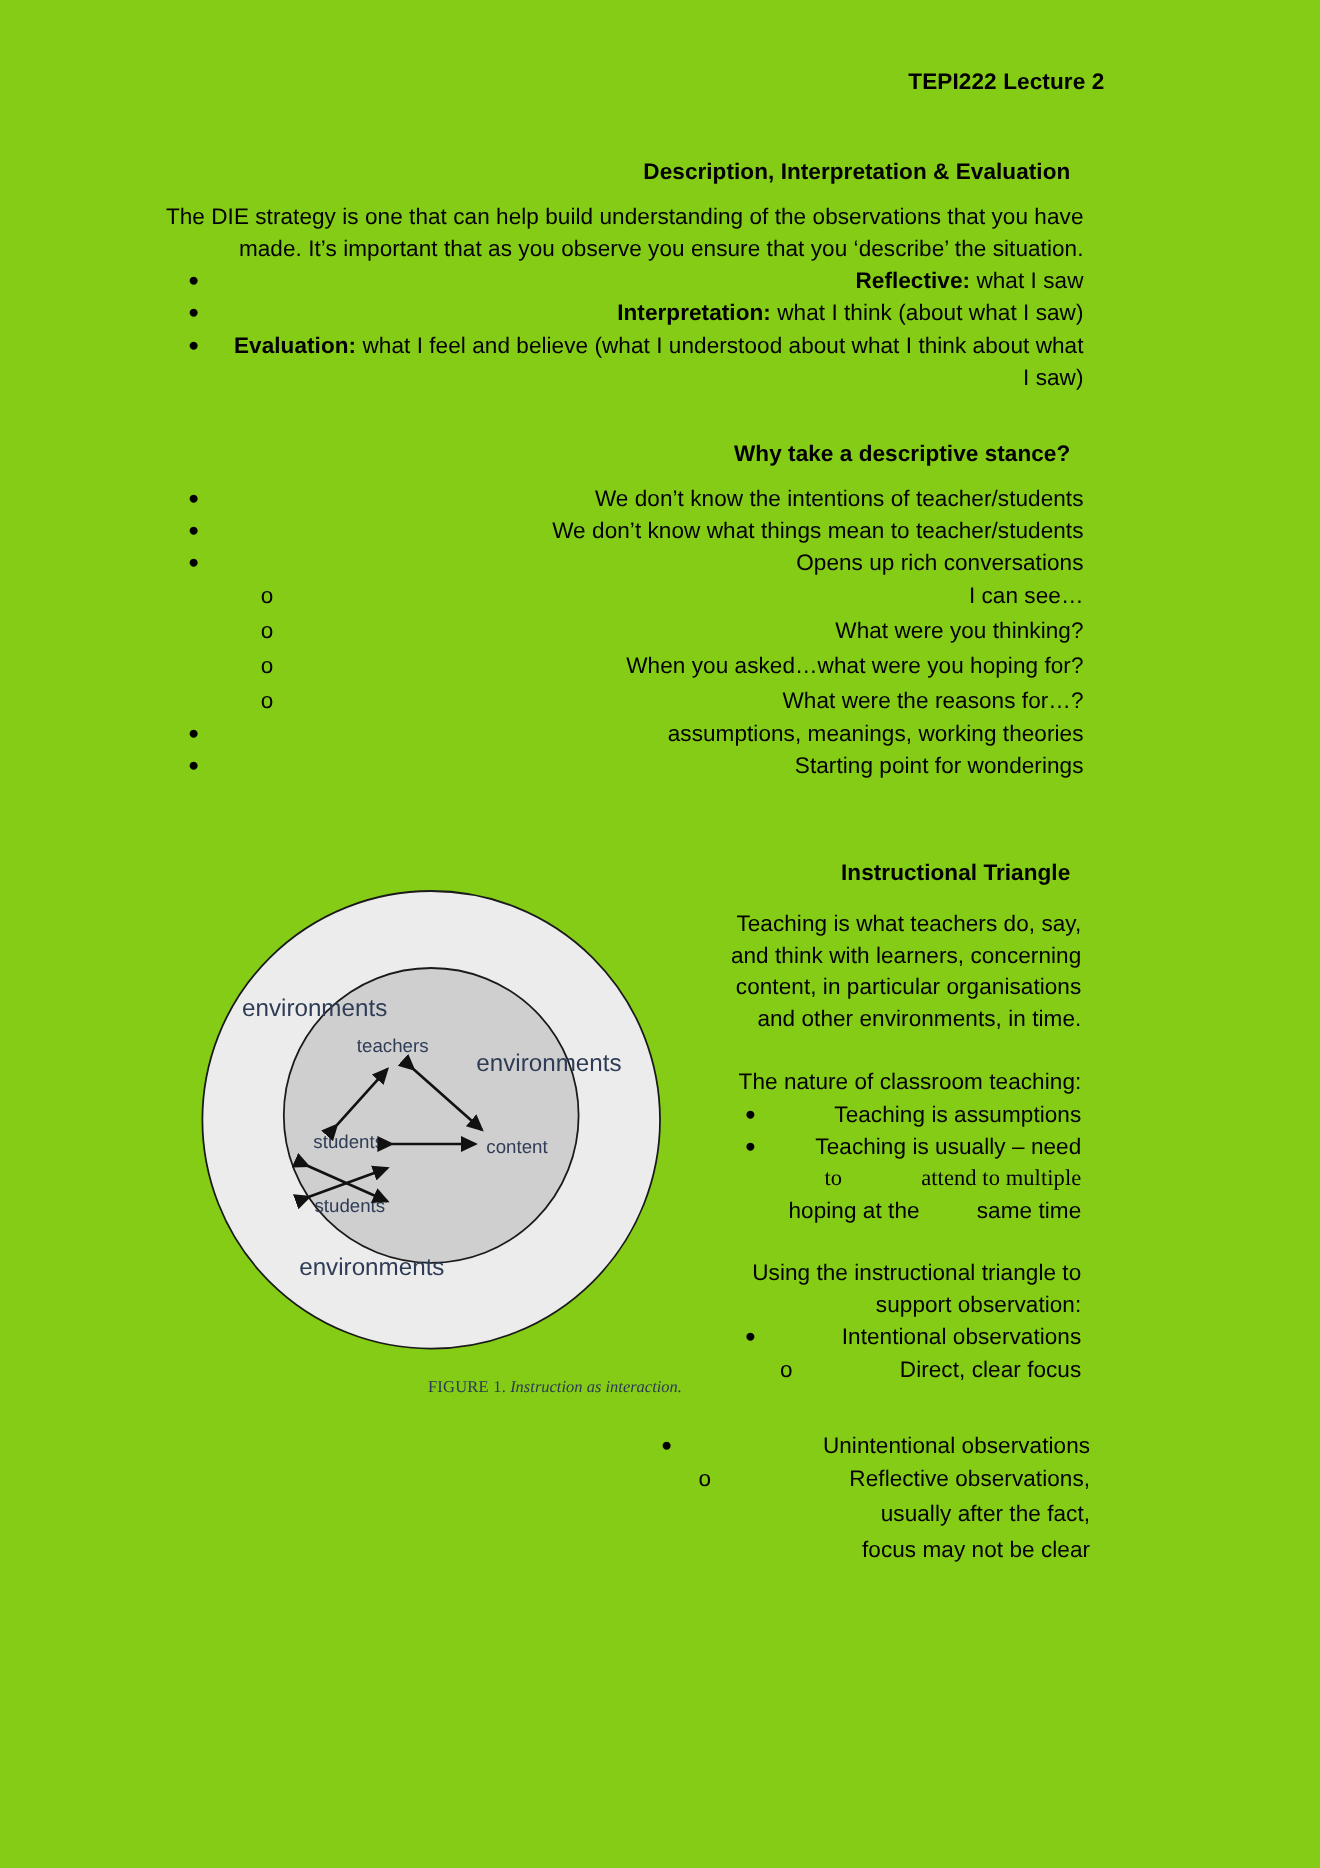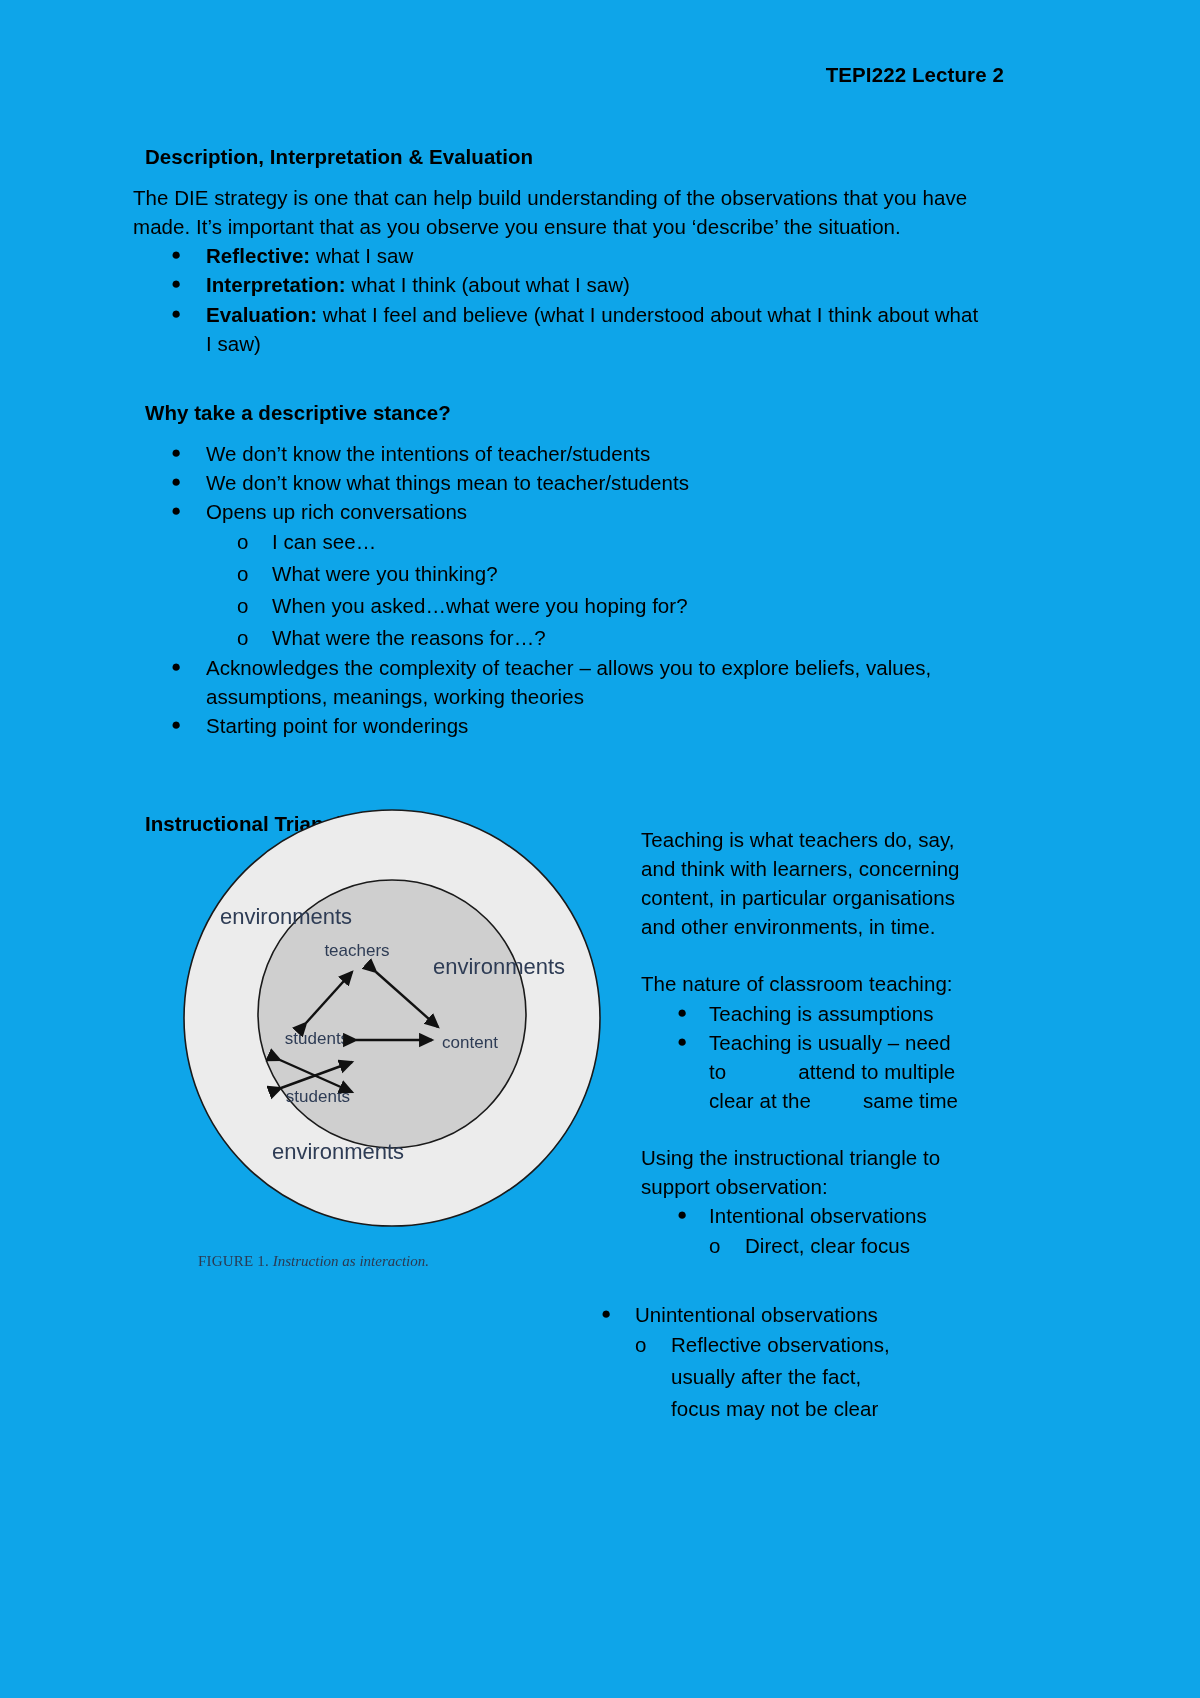--- a/index.html
+++ b/index.html
@@ -9,23 +9,24 @@
     background: #ffffff;
   }
   body {
     font-family: "Liberation Sans", sans-serif;
     color: #000000;
   }
   .page {
     position: relative;
     width: 1200px;
     height: 1698px;
-    background: #0ea5e9;
+    background: #84cc16;
     margin: 0 auto;
     overflow: hidden;
+    text-align: right;
   }
 
   
   .doc-header {
     position: absolute;
     top: 63px;
     right: 196px;
     font-size: 20.5px;
     font-weight: bold;
     letter-spacing: 0.1px;
@@ -225,21 +226,20 @@
       </li>
       <li>
         <span class="marker-o">o</span>
         <span>What were the reasons for…?</span>
       </li>
     </ul>
 
     <ul class="bullets">
       <li>
         <span class="marker">●</span>
-        <span>Acknowledges the complexity of teacher – allows you to explore beliefs, values,</span>
       </li>
       <li style="padding-left:73px;">
         <span>assumptions, meanings, working theories</span>
       </li>
       <li>
         <span class="marker">●</span>
         <span>Starting point for wonderings</span>
       </li>
     </ul>
 
@@ -299,25 +299,25 @@
     <p class="para">The nature of classroom teaching:</p>
     <ul class="bullets">
       <li>
         <span class="marker">●</span>
         <span>Teaching is assumptions</span>
       </li>
       <li>
         <span class="marker">●</span>
         <span>Teaching is usually – need</span>
       </li>
+      <li style="padding-left:68px;font-family:Liberation Serif, serif;">
+        <span>to</span><span class="wide-gap"></span><span>attend to multiple</span>
+      </li>
       <li style="padding-left:68px;">
-        <span>to</span><span class="wide-gap"></span><span>attend to multiple</span>
-      </li>
-      <li style="padding-left:68px;">
-        <span>clear at the</span><span class="wide-gap-2"></span><span>same time</span>
+        <span>hoping at the</span><span class="wide-gap-2"></span><span>same time</span>
       </li>
     </ul>
 
     <div class="gap-md"></div>
 
     <p class="para">Using the instructional triangle to</p>
     <p class="para">support observation:</p>
     <ul class="bullets">
       <li>
         <span class="marker">●</span>

